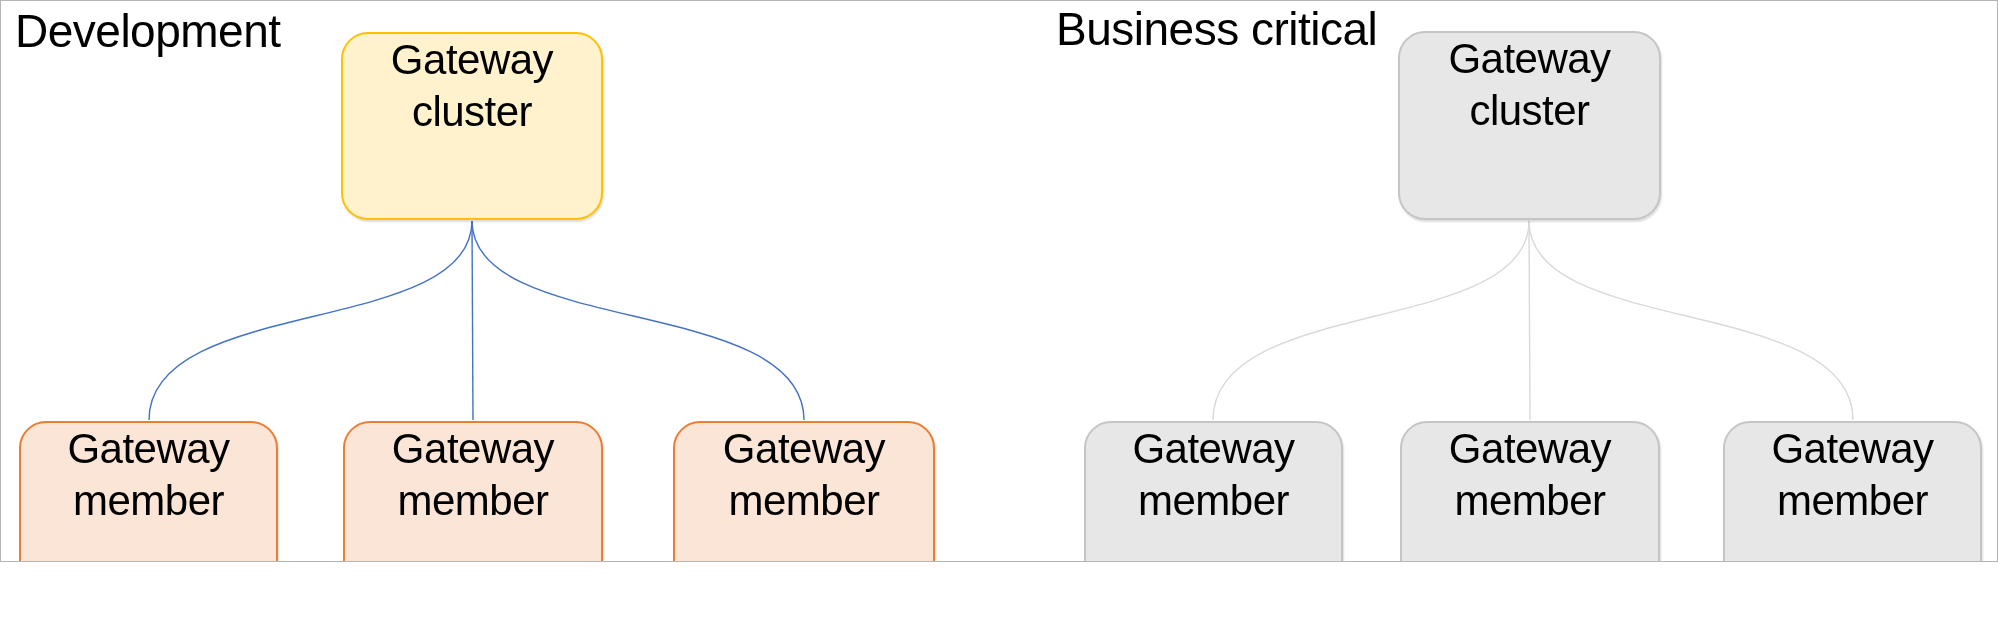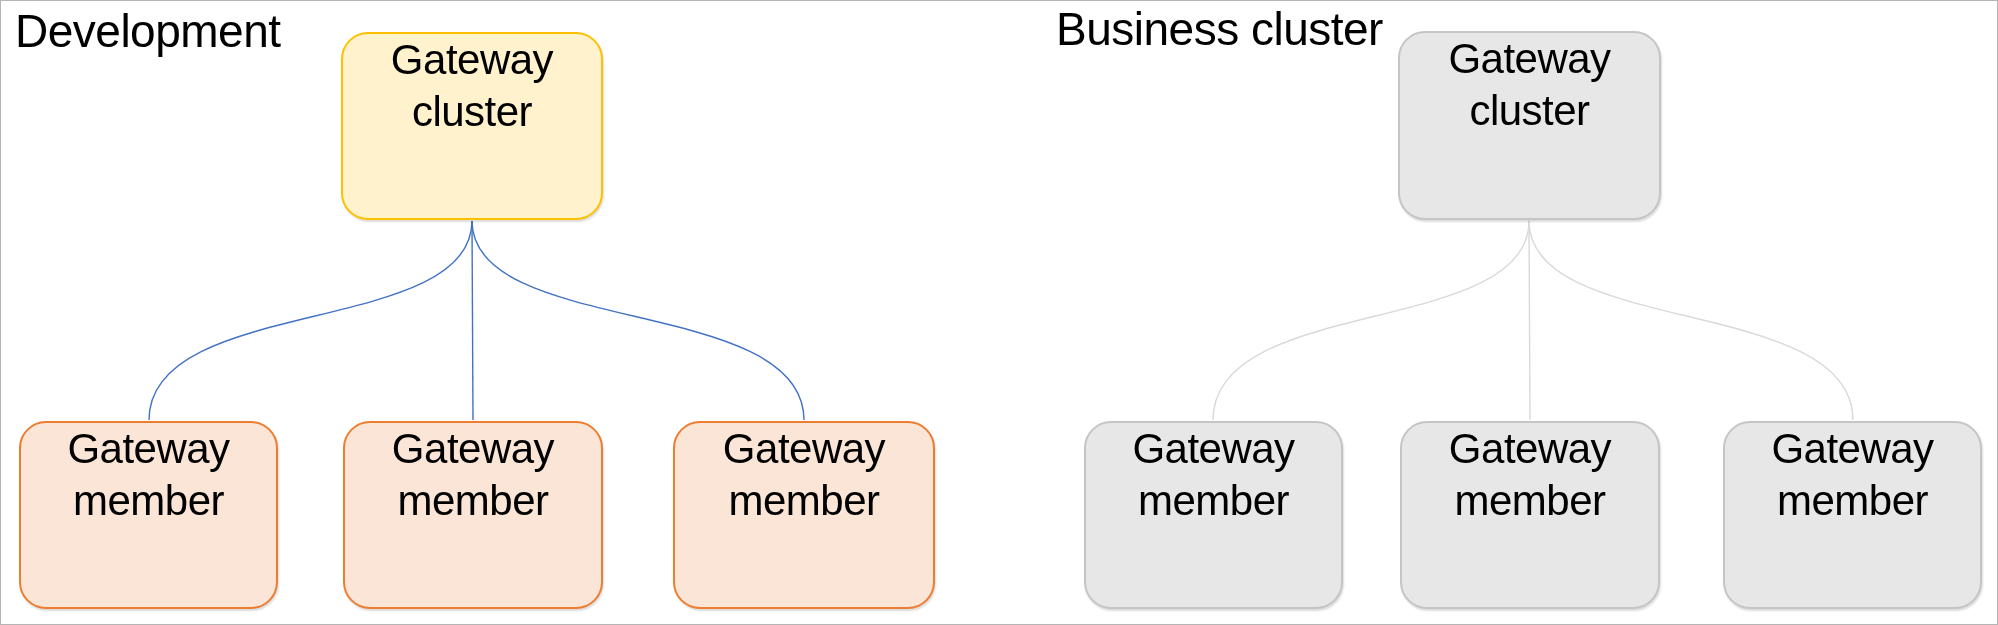--- a/index.html
+++ b/index.html
@@ -1,21 +1,21 @@
 <!DOCTYPE html>
 <html><head>
 <meta charset="utf-8">
 <style>
   * { margin: 0; padding: 0; box-sizing: border-box; }
   html, body { background: #ffffff; }
 
   .canvas {
     position: relative;
     width: 1998px;
-    height: 625px;
+    height: 562px;
     border: 1px solid #b5b5b5;
     background: #ffffff;
     font-family: "Liberation Sans", sans-serif;
     color: #000000;
     overflow: hidden;
     padding-left: 40px;
   }
 
   .connectors {
     position: absolute;
@@ -90,21 +90,21 @@
     </div>
     <div class="node s0-m1" style="background-color: rgb(251, 229, 214); border-color: rgb(237, 125, 49);">
       <span>Gateway member</span>
     </div>
     <div class="node s0-m2" style="background-color: rgb(251, 229, 214); border-color: rgb(237, 125, 49);">
       <span>Gateway member</span>
     </div>
   </div>
 
   <div>
-    <div class="panel-title title-biz">Business cluster</div>
+    <div class="panel-title title-biz">Business critical</div>
 
     <div class="node s1-cluster" style="background-color: rgb(232, 231, 231); border-color: rgb(198, 197, 197);">
       <span>Gateway cluster</span>
     </div>
 
     <div class="node s1-m0" style="background-color: rgb(232, 231, 231); border-color: rgb(198, 197, 197);">
       <span>Gateway member</span>
     </div>
     <div class="node s1-m1" style="background-color: rgb(232, 231, 231); border-color: rgb(198, 197, 197);">
       <span>Gateway member</span>

